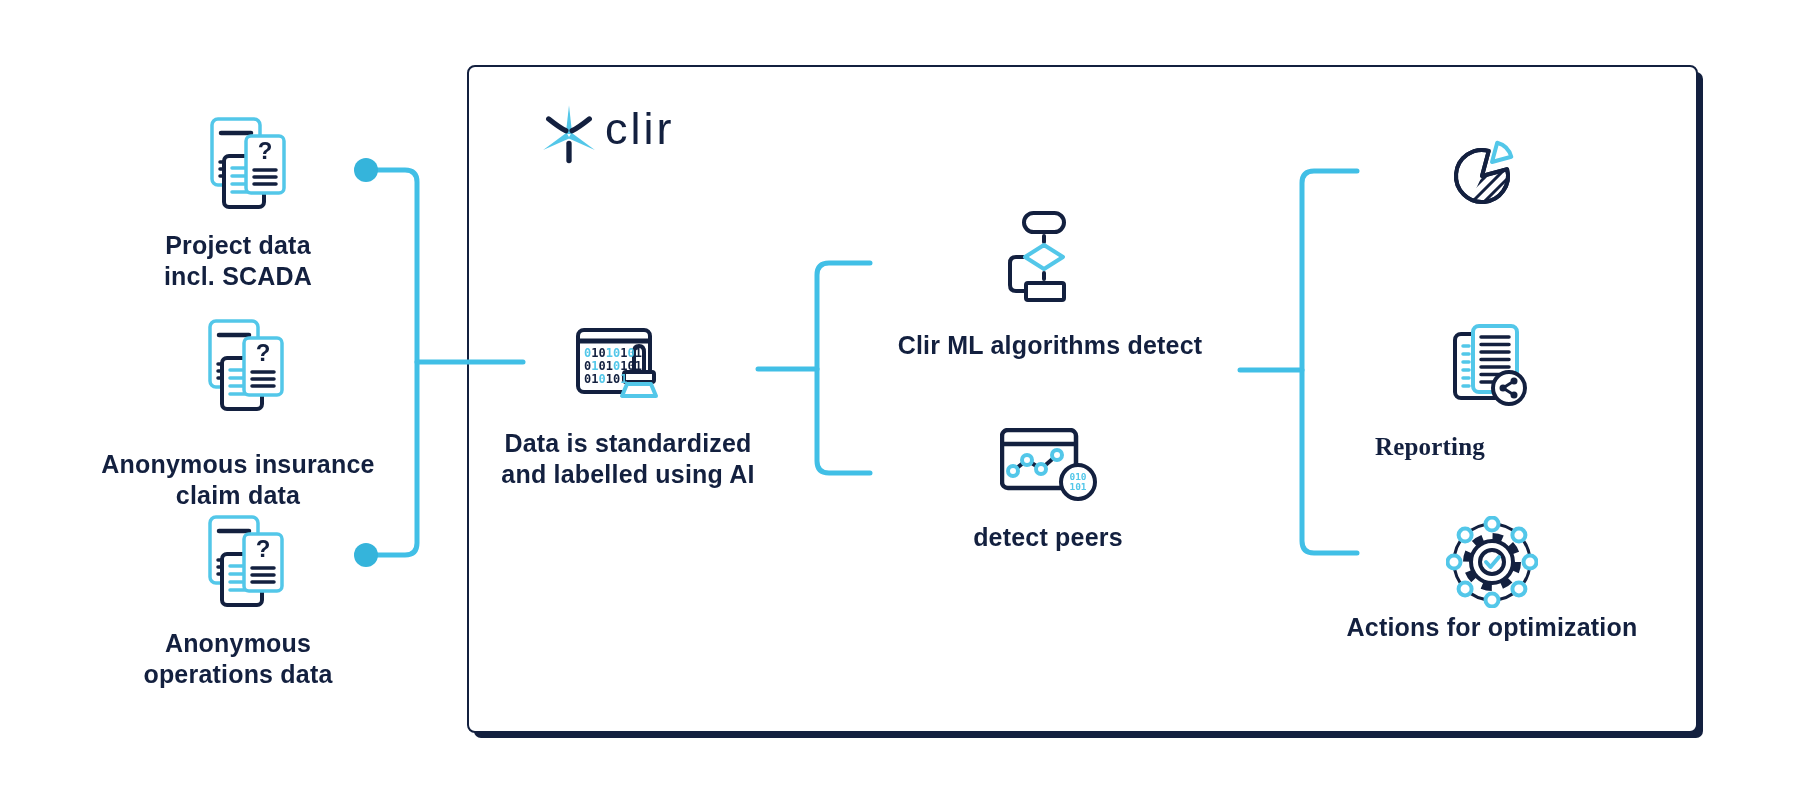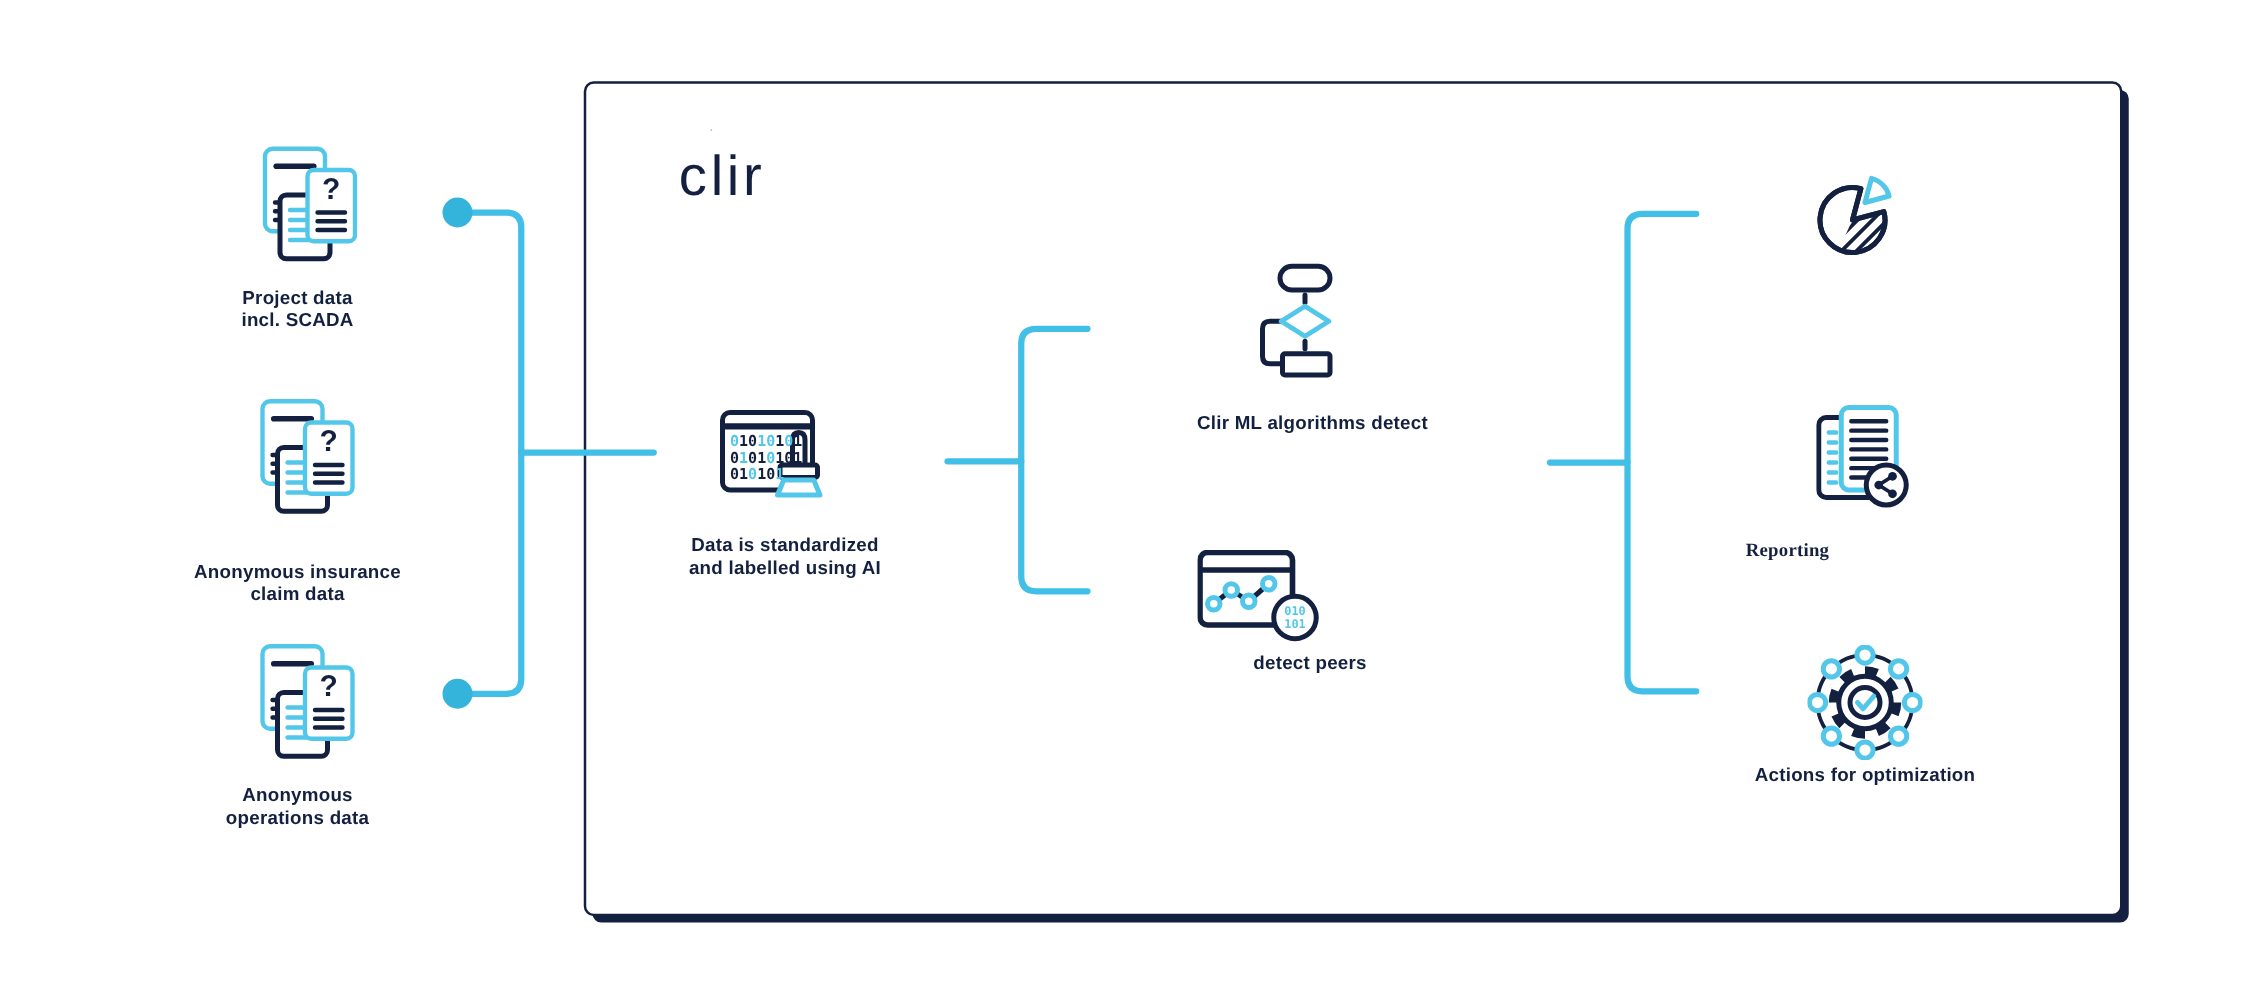--- a/index.html
+++ b/index.html
@@ -9,25 +9,25 @@
   }
   .abs{position:absolute;}
   #main-box{
     left:467px;top:65px;width:1227px;height:664px;
     background:#ffffff;border:2px solid #13203f;border-radius:8px;
     box-shadow:6px 6px 0 -1px #13203f;z-index:1;
   }
   #connectors{left:0;top:0;width:1801px;height:801px;z-index:2;pointer-events:none;}
   .content{z-index:3;}
   .label{
-    text-align:center;font-weight:700;font-size:15px;line-height:1.22;
+    text-align:center;font-weight:700;font-size:25px;line-height:1.22;
     color:#13203f;letter-spacing:.2px;
   }
   .label.inner{font-weight:600;}
-  .logo-wrap{display:flex;gap:10px;flex-direction:column;}
+  .logo-wrap{display:flex;gap:10px;}
   .logo-text{font-size:45px;font-weight:500;letter-spacing:3px;color:#13203f;}
   .binary-grid{
     position:absolute;left:8px;top:19px;width:64px;
     font-family:"DejaVu Sans Mono",monospace;font-weight:bold;
     font-size:12px;line-height:13px;letter-spacing:0;white-space:nowrap;
   }
 </style>
 </head>
 <body>
 
@@ -141,21 +141,21 @@
       <path d="M20 47 H10 Q4 47 4 53 V75 Q4 81 10 81 H18" stroke="#13203f" stroke-width="4" stroke-linecap="round"></path>
       <polygon points="38,35 57,47 38,59 19,47" stroke="#53c7e9" stroke-width="4" stroke-linejoin="round" fill="#fff"></polygon>
       <path d="M38 63 V69" stroke="#13203f" stroke-width="4" stroke-linecap="round"></path>
       <rect x="20" y="73" width="38" height="17" rx="2" stroke="#13203f" stroke-width="4" fill="#fff"></rect>
     </svg>
   </div>
   <div class="abs content label inner" style="left:890px;top:330px;width:320px;">
     <div>Clir ML algorithms detect</div>
   </div>
 
-  <div class="abs content" style="left:958px;top:428px;margin-top:12px;">
+  <div class="abs content" style="left:1000px;top:428px;">
     <svg width="98" height="76" viewBox="0 0 98 76" fill="none">
       <rect x="2" y="2" width="74" height="58" rx="6" stroke="#13203f" stroke-width="4.5" fill="#fff"></rect>
       <path d="M3 16 H75" stroke="#13203f" stroke-width="4.5"></path>
       <polyline points="13,43 27,32 41,41 57,27" stroke="#13203f" stroke-width="4" stroke-linecap="round" stroke-linejoin="round"></polyline>
       <g fill="#fff" stroke="#53c7e9" stroke-width="4">
         <circle cx="13" cy="43" r="5"></circle>
           <circle cx="27" cy="32" r="5"></circle>
         <circle cx="41" cy="41" r="5"></circle>
           <circle cx="57" cy="27" r="5"></circle>
       </g>

